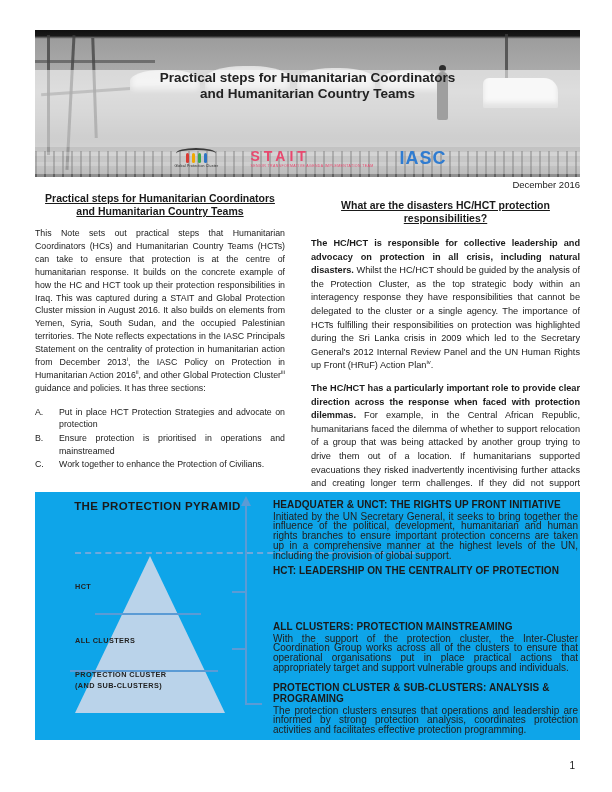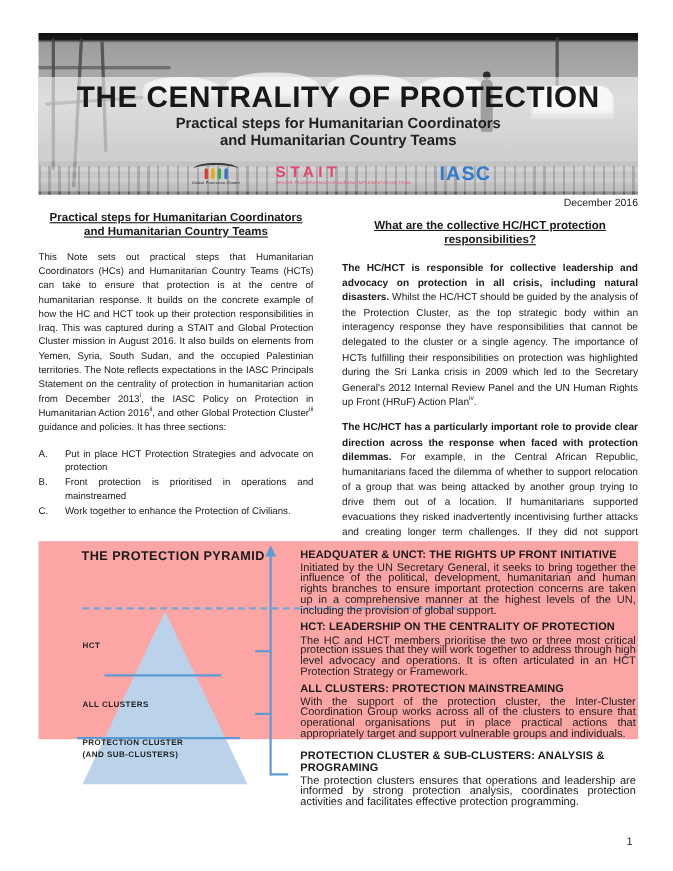--- a/index.html
+++ b/index.html
@@ -45,21 +45,21 @@
   .body-l { font-size:8.8px; line-height:12.9px; text-align:justify; }
   .body-r { font-size:9.2px; line-height:13.6px; text-align:justify; }
   .body-r + .body-r { margin-top:9px; }
   sup { font-size:6px; line-height:0; }
   .abc-list { margin-top:11px; }
   .abc-item { display:flex; margin-bottom:1px; }
   .abc-letter { width:24px; flex:0 0 24px; font-size:8.8px; line-height:12.6px; }
   .abc-text { flex:1; font-size:8.8px; line-height:12.6px; text-align:justify; }
 
   
-  .panel { position:absolute; left:35px; top:492px; width:545px; height:180px; background:#fca5a5; }
+  .panel { position:absolute; left:35px; top:492px; width:545px; height:248px; background:#0ea5e9; }
   .pyr-title { position:absolute; left:15px; top:8px; width:215px; text-align:center; font-size:11.5px; font-weight:800; letter-spacing:.4px; }
   .triangle { position:absolute; left:40px; top:64px; width:0; height:0;
     border-left:75px solid transparent; border-right:75px solid transparent; border-bottom:157px solid #bad3ea; }
   .pyr-line { position:absolute; height:2px; background:#5b9bd5; }
   .pyr-label { position:absolute; width:150px; left:40px; text-align:left; font-size:7.3px; font-weight:700; letter-spacing:.4px; color:#222; line-height:10.5px; }
   .axis-line { position:absolute; left:210px; top:13px; width:2px; height:200px; background:#5b9bd5; }
   .axis-arrow { position:absolute; left:206px; top:4px; width:0; height:0;
     border-left:5px solid transparent; border-right:5px solid transparent; border-bottom:10px solid #5b9bd5; }
   .axis-tick { position:absolute; left:197px; width:14px; height:2px; background:#5b9bd5; }
   .axis-foot { position:absolute; left:211px; top:211px; width:16px; height:2px; background:#5b9bd5; }
@@ -86,21 +86,20 @@
     <div class="tent" style="left:170px; top:36px; width:85px; height:28px;"></div>
     <div class="tent" style="left:262px; top:38px; width:78px; height:26px;"></div>
     <div class="tent" style="left:345px; top:40px; width:62px; height:24px;"></div>
     <div class="tent2" style="left:448px; top:48px; width:75px; height:30px;"></div>
     <div class="person" style="left:402px; top:42px;"></div>
     <div class="water-streak" style="top:122px; opacity:.5;"></div>
     <div class="water-streak" style="top:132px; opacity:.35;"></div>
     <div class="fence"></div>
 
     <div class="title-band">
-      <div class="photo-title">THE CENTRALITY OF PROTECTION</div>
       <div class="photo-sub">Practical steps for Humanitarian Coordinators</div>
       <div class="photo-sub">and Humanitarian Country Teams</div>
     </div>
     <div class="logo-band"></div>
 
     <div class="logos">
       <div class="gpc">
         <div class="gpc-arc"></div>
         <div class="gpc-figs">
           <i style="background:#d93a33;"></i>
@@ -125,31 +124,31 @@
   <div class="col col-left">
     <div class="col-heading">Practical steps for Humanitarian Coordinators and Humanitarian Country Teams</div>
     <p class="body-l"><span>This Note sets out practical steps that Humanitarian Coordinators (HCs) and Humanitarian Country Teams (HCTs) can take to ensure that protection is at the centre of humanitarian response. It builds on the concrete example of how the HC and HCT took up their protection responsibilities in Iraq. This was captured during a STAIT and Global Protection Cluster mission in August 2016. It also builds on elements from Yemen, Syria, South Sudan, and the occupied Palestinian territories. The Note reflects expectations in the IASC Principals Statement on the centrality of protection in humanitarian action from December 2013</span><sup>i</sup><span>, the IASC Policy on Protection in Humanitarian Action 2016</span><sup>ii</sup><span>, and other Global Protection Cluster</span><sup>iii</sup><span> guidance and policies. It has three sections:</span></p>
     <div class="abc-list">
       <div class="abc-item">
         <span class="abc-letter">A.</span>
         <span class="abc-text">Put in place HCT Protection Strategies and advocate on protection</span>
       </div>
       <div class="abc-item">
         <span class="abc-letter">B.</span>
-        <span class="abc-text">Front protection is prioritised in operations and mainstreamed</span>
+        <span class="abc-text">Ensure protection is prioritised in operations and mainstreamed</span>
       </div>
       <div class="abc-item">
         <span class="abc-letter">C.</span>
         <span class="abc-text">Work together to enhance the Protection of Civilians.</span>
       </div>
     </div>
   </div>
 
   <div class="col col-right">
-    <div class="col-heading">What are the collective HC/HCT protection responsibilities?</div>
+    <div class="col-heading">What are the disasters HC/HCT protection responsibilities?</div>
     <p class="body-r"><b>The HC/HCT is responsible for collective leadership and advocacy on protection in all crisis, including natural disasters.</b><span> Whilst the HC/HCT should be guided by the analysis of the Protection Cluster, as the top strategic body within an interagency response they have responsibilities that cannot be delegated to the cluster or a single agency. The importance of HCTs fulfilling their responsibilities on protection was highlighted during the Sri Lanka crisis in 2009 which led to the Secretary General's 2012 Internal Review Panel and the UN Human Rights up Front (HRuF) Action Plan</span><sup>iv</sup><span>.</span></p>
     <p class="body-r"><b>The HC/HCT has a particularly important role to provide clear direction across the response when faced with protection dilemmas.</b><span> For example, in the Central African Republic, humanitarians faced the dilemma of whether to support relocation of a group that was being attacked by another group trying to drive them out of a location. If humanitarians supported evacuations they risked inadvertently incentivising further attacks and creating longer term challenges. If they did not support relocation, the group would likely face escalating attacks and atrocities. In such situations an agreed HC/HCT position is required.</span></p>
   </div>
 
   <div class="panel">
     <div class="pyr-title">THE PROTECTION PYRAMID</div>
 
     <div class="triangle"></div>
     <div class="pyr-line" style="left:60px; top:121px; width:106px;"></div>
     <div class="pyr-line" style="left:35px; top:178px; width:148px;"></div>
@@ -166,21 +165,20 @@
     <div class="axis-tick" style="top:156px;"></div>
     <div class="axis-foot"></div>
     <div class="dash-line"></div>
 
     <div class="sec" style="top:7px;">
       <div class="sec-h">HEADQUATER &amp; UNCT: THE RIGHTS UP FRONT INITIATIVE</div>
       <div class="sec-b">Initiated by the UN Secretary General, it seeks to bring together the influence of the political, development, humanitarian and human rights branches to ensure important protection concerns are taken up in a comprehensive manner at the highest levels of the UN, including the provision of global support.</div>
     </div>
     <div class="sec" style="top:73px;">
       <div class="sec-h">HCT: LEADERSHIP ON THE CENTRALITY OF PROTECTION</div>
-      <div class="sec-b">The HC and HCT members prioritise the two or three most critical protection issues that they will work together to address through high level advocacy and operations. It is often articulated in an HCT Protection Strategy or Framework.</div>
     </div>
     <div class="sec" style="top:190px;">
       <div class="sec-h">PROTECTION CLUSTER &amp; SUB-CLUSTERS: ANALYSIS &amp; PROGRAMING</div>
       <div class="sec-b">The protection clusters ensures that operations and leadership are informed by strong protection analysis, coordinates protection activities and facilitates effective protection programming.</div>
     </div>
     <div class="sec" style="top:129px;">
       <div class="sec-h">ALL CLUSTERS: PROTECTION MAINSTREAMING</div>
       <div class="sec-b">With the support of the protection cluster, the Inter-Cluster Coordination Group works across all of the clusters to ensure that operational organisations put in place practical actions that appropriately target and support vulnerable groups and individuals.</div>
     </div>
   </div>

